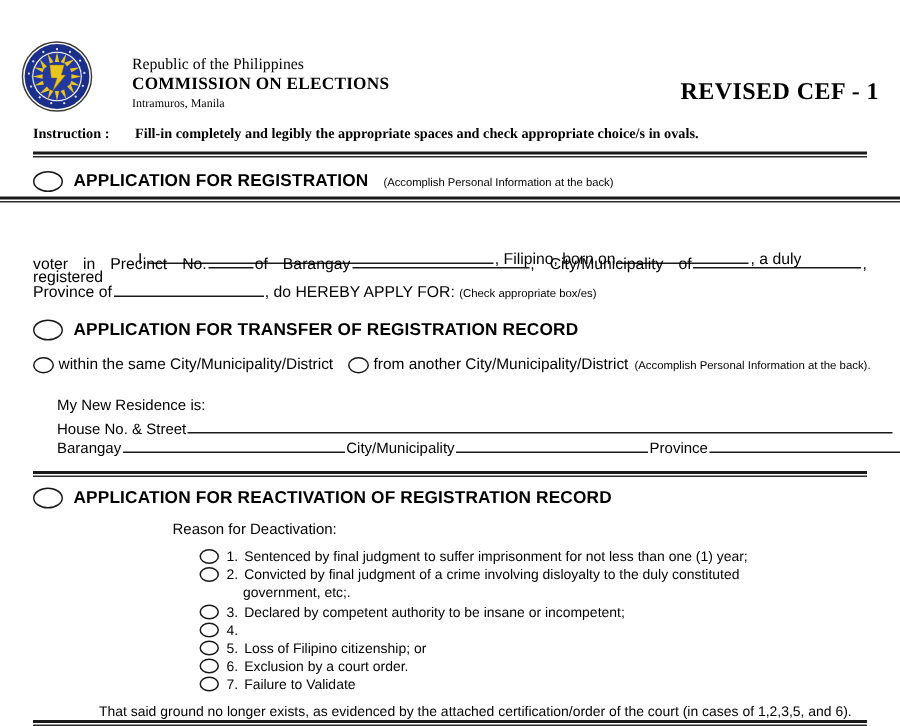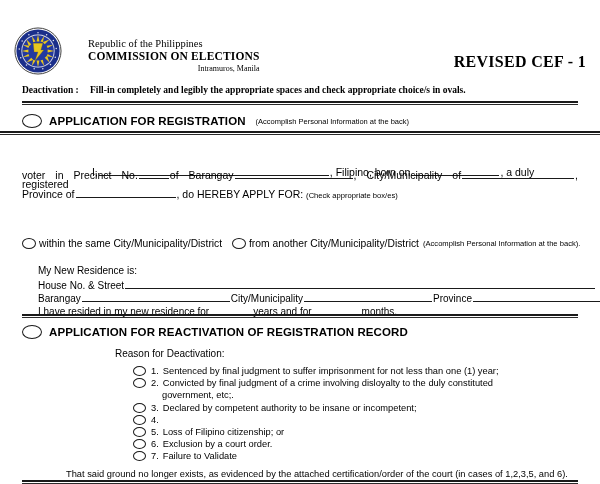--- a/index.html
+++ b/index.html
@@ -29,21 +29,21 @@
     width: 48px; height: 48px;
   }
   .header-text {
     position: absolute;
     left: 88px; top: 38px;
     font-family: "Liberation Serif", serif;
     line-height: 1.18;
   }
   .hdr-line1 { font-size: 10.5px; }
   .hdr-line2 { font-size: 11.5px; font-weight: bold; letter-spacing: 0.15px; }
-  .hdr-line3 { font-size: 8px; text-align: right; }
+  .hdr-line3 { font-size: 8px; }
   .form-code {
     position: absolute;
     right: 14px; top: 29px;
     font-family: "Liberation Serif", serif;
     font-size: 16px;
     font-weight: bold;
     letter-spacing: 0.3px;
     margin-top: 24px;
   }
 
@@ -220,21 +220,21 @@
     <div class="header-text">
       <div class="hdr-line1">Republic of the Philippines</div>
       <div class="hdr-line2">COMMISSION ON ELECTIONS</div>
       <div class="hdr-line3">Intramuros, Manila</div>
     </div>
 
     <div class="form-code">REVISED CEF - 1</div>
   </div>
 
   <div class="instruction">
-    <span class="lbl">Deactivation :</span><span>Fill-in completely and legibly the appropriate spaces and check appropriate choice/s in ovals.</span>
+    <span class="lbl">Instruction :</span><span>Fill-in completely and legibly the appropriate spaces and check appropriate choice/s in ovals.</span>
   </div>
 
   <div class="rule-double" style="left:22px; top:101px; width:556px;"></div>
 
   <div class="section-head" style="left:22px; top:114px;">
     <span class="oval"></span>
     <span class="sec-title">APPLICATION FOR REGISTRATION</span>
     <span class="sec-sub">(Accomplish Personal Information at the back)</span>
   </div>
 
@@ -246,20 +246,24 @@
   </div>
 
   <div class="bodyline just" style="left:22px; top:168px; width:556px;">
     <span>voter in Precinct No.</span><span class="ul" style="width:30px;"></span><span>of Barangay</span><span class="ul" style="width:118px;"></span><span>, City/Municipality of</span><span class="ul" style="width:112px;"></span><span>,</span>
   </div>
 
   <div class="bodyline" style="left:22px; top:187px; width:556px;">
     <span>Province of</span><span class="ul" style="width:100px;"></span><span>, do HEREBY APPLY FOR:</span> <span class="fine">(Check appropriate box/es)</span>
   </div>
 
+  <div class="section-head" style="left:22px; top:213px;">
+    <span class="oval"></span>
+    <span class="sec-title">APPLICATION FOR TRANSFER OF REGISTRATION RECORD</span>
+  </div>
 
   <div class="opt-row" style="left:22px; top:238px;">
     <span class="oval sm"></span>
     <span>within the same City/Municipality/District</span>
   </div>
 
   <div class="opt-row" style="left:232px; top:238px;">
     <span class="oval sm"></span>
     <span>from another City/Municipality/District</span>
     <span class="fine" style="margin-left:4px;">(Accomplish Personal Information at the back).</span>
@@ -268,23 +272,20 @@
   <div class="res" style="left:38px; top:265px;">My New Residence is:</div>
 
   <div class="res" style="left:38px; top:278px;">
     <span>House No. &amp; Street</span><span class="ul" style="width:470px;"></span>
   </div>
 
   <div class="res" style="left:38px; top:291px;">
     <span>Barangay</span><span class="ul" style="width:148px;"></span><span>City/Municipality</span><span class="ul" style="width:128px;"></span><span>Province</span><span class="ul" style="width:150px;"></span>
   </div>
 
-  <div class="res" style="left:38px; top:304px;">
-    <span>I have resided in my new residence for</span><span class="ul" style="width:42px;"></span><span>years and for</span><span class="ul" style="width:48px;"></span><span>months.</span>
-  </div>
 
   <div class="rule-double" style="left:22px; top:314px; width:556px;"></div>
 
   <div class="section-head" style="left:22px; top:325px;">
     <span class="oval"></span>
     <span class="sec-title">APPLICATION FOR REACTIVATION OF REGISTRATION RECORD</span>
   </div>
 
   <div class="res" style="left:115px; top:348px;">Reason for Deactivation:</div>
 

